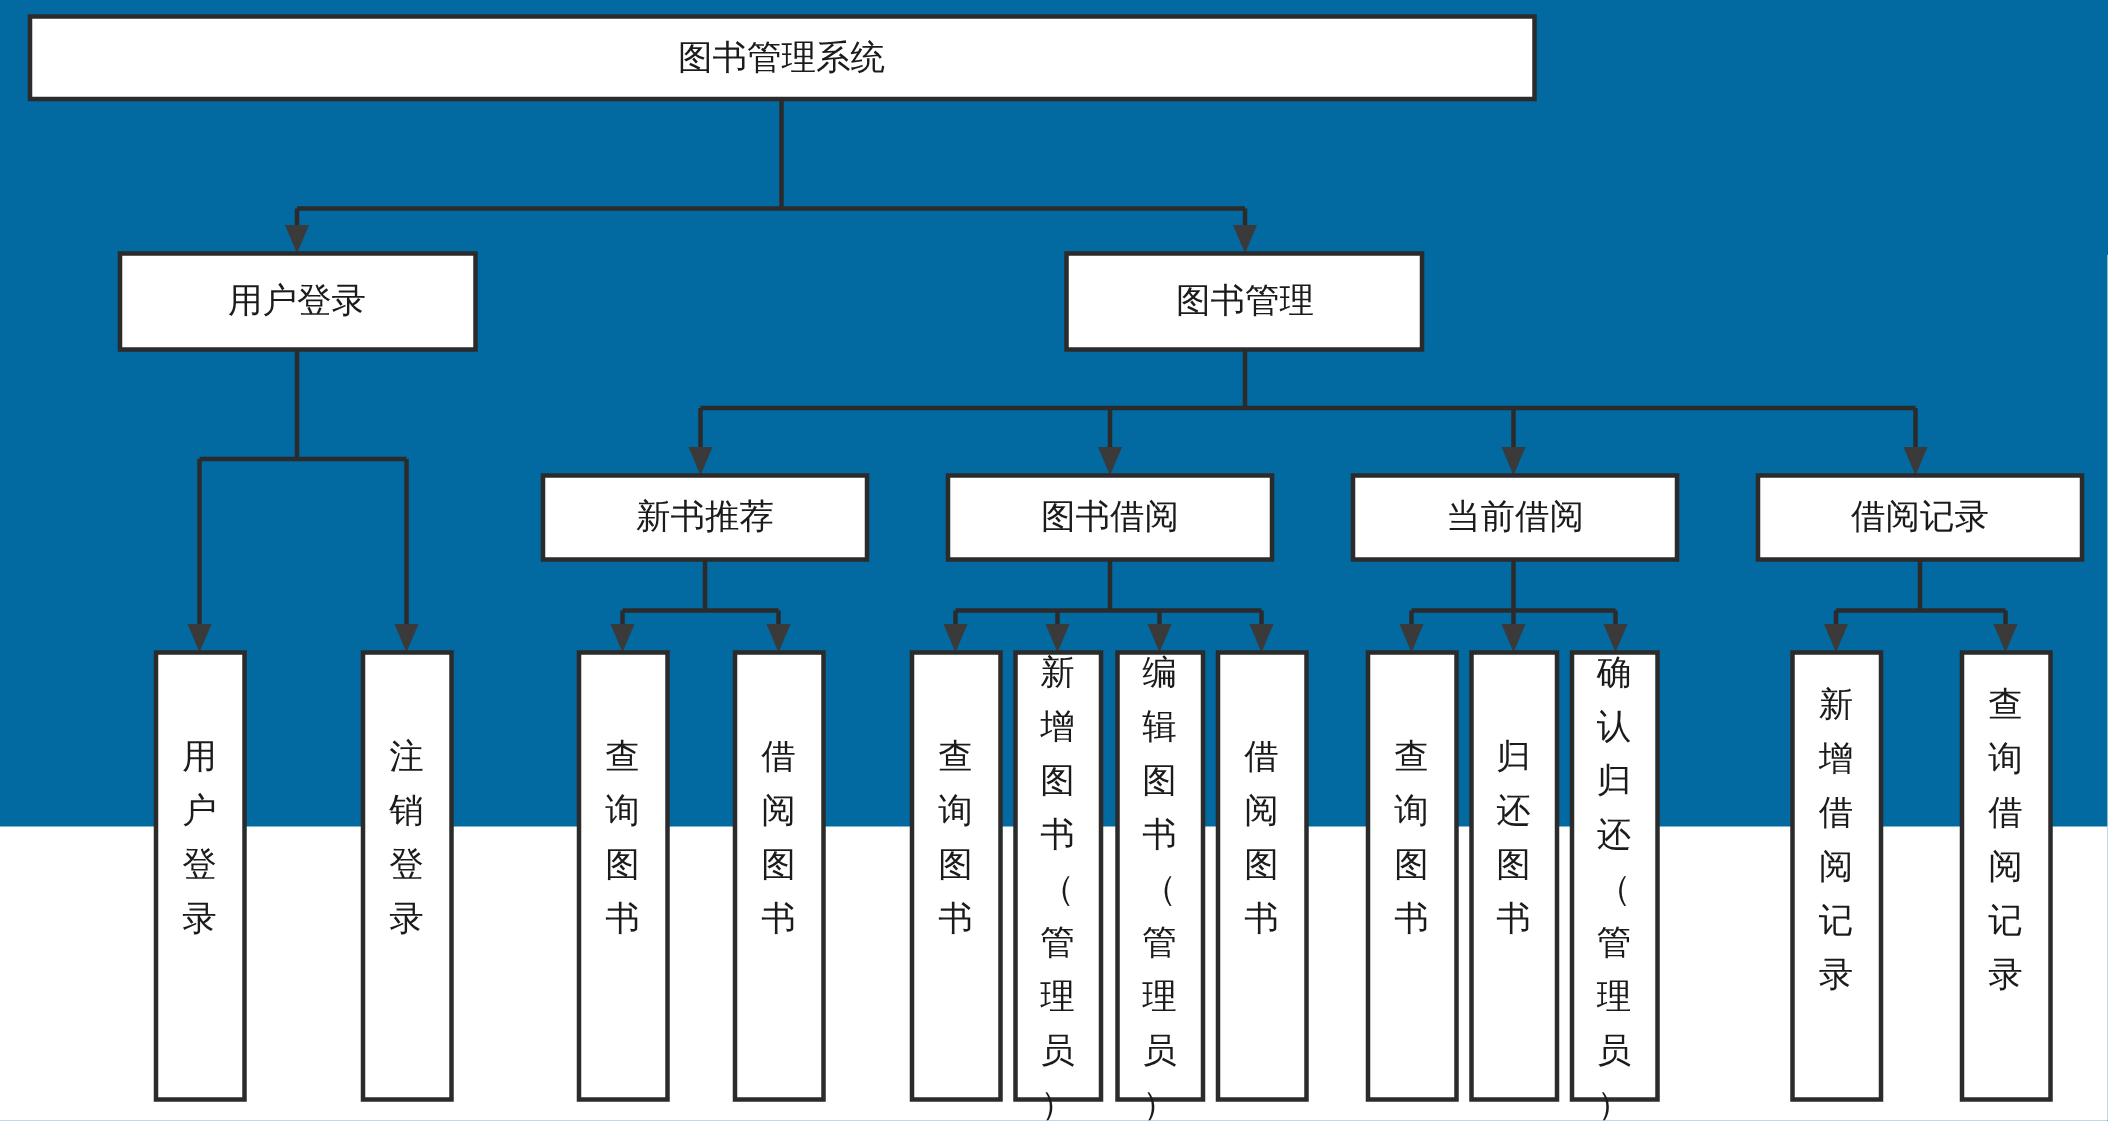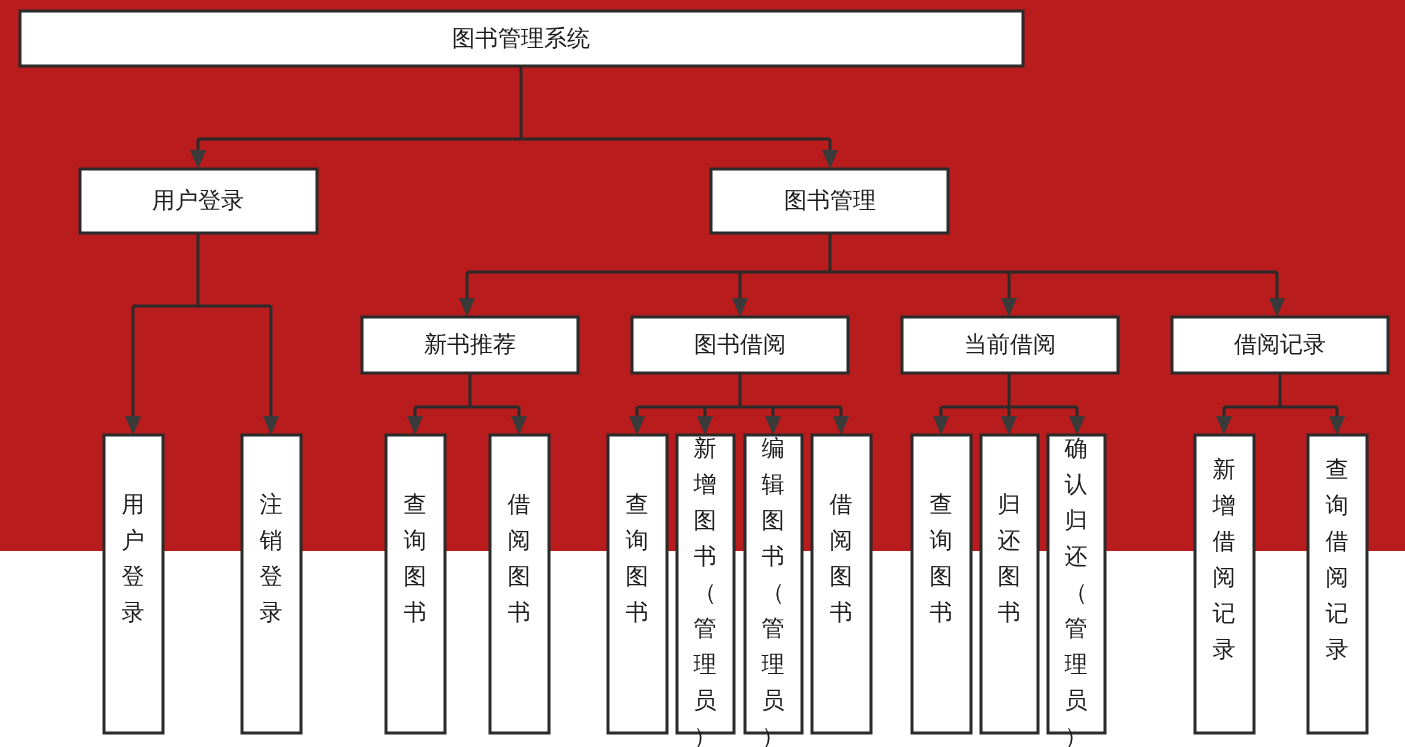--- a/index.html
+++ b/index.html
@@ -10,21 +10,21 @@
   body {
     width: 1405px;
     height: 747px;
     overflow: hidden;
     font-family: "Liberation Sans", "DejaVu Sans", sans-serif;
   }
   #diagram-root {
     position: relative;
     width: 1405px;
     height: 551px;
-    background: #b91c1c;
+    background: #0369a1;
   }
   svg.diagram-svg {
     position: absolute;
     left: 0;
     top: 0;
     width: 1405px;
     height: 747px;
     display: block;
   }
   .node-box {

